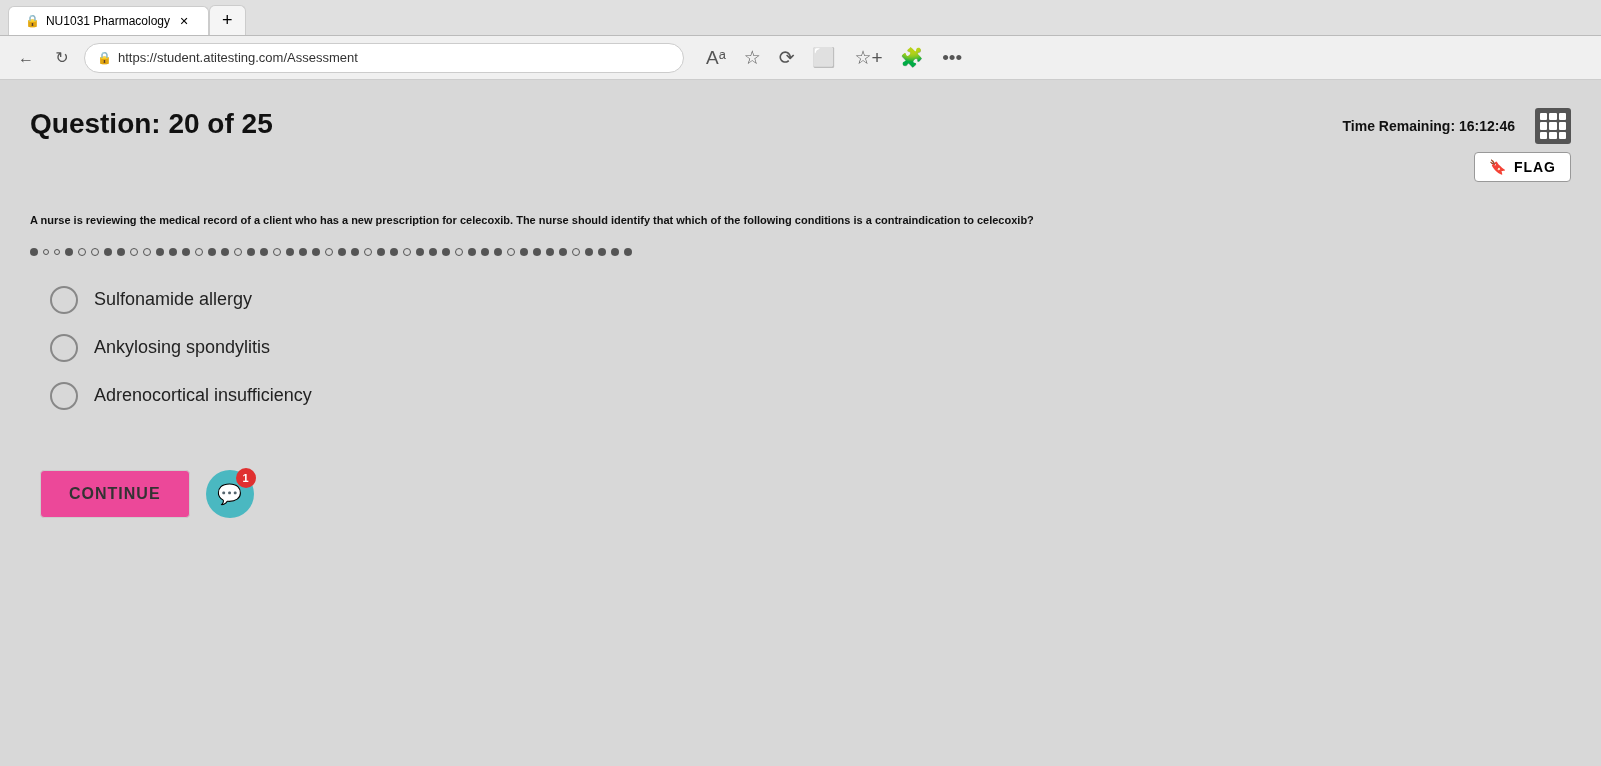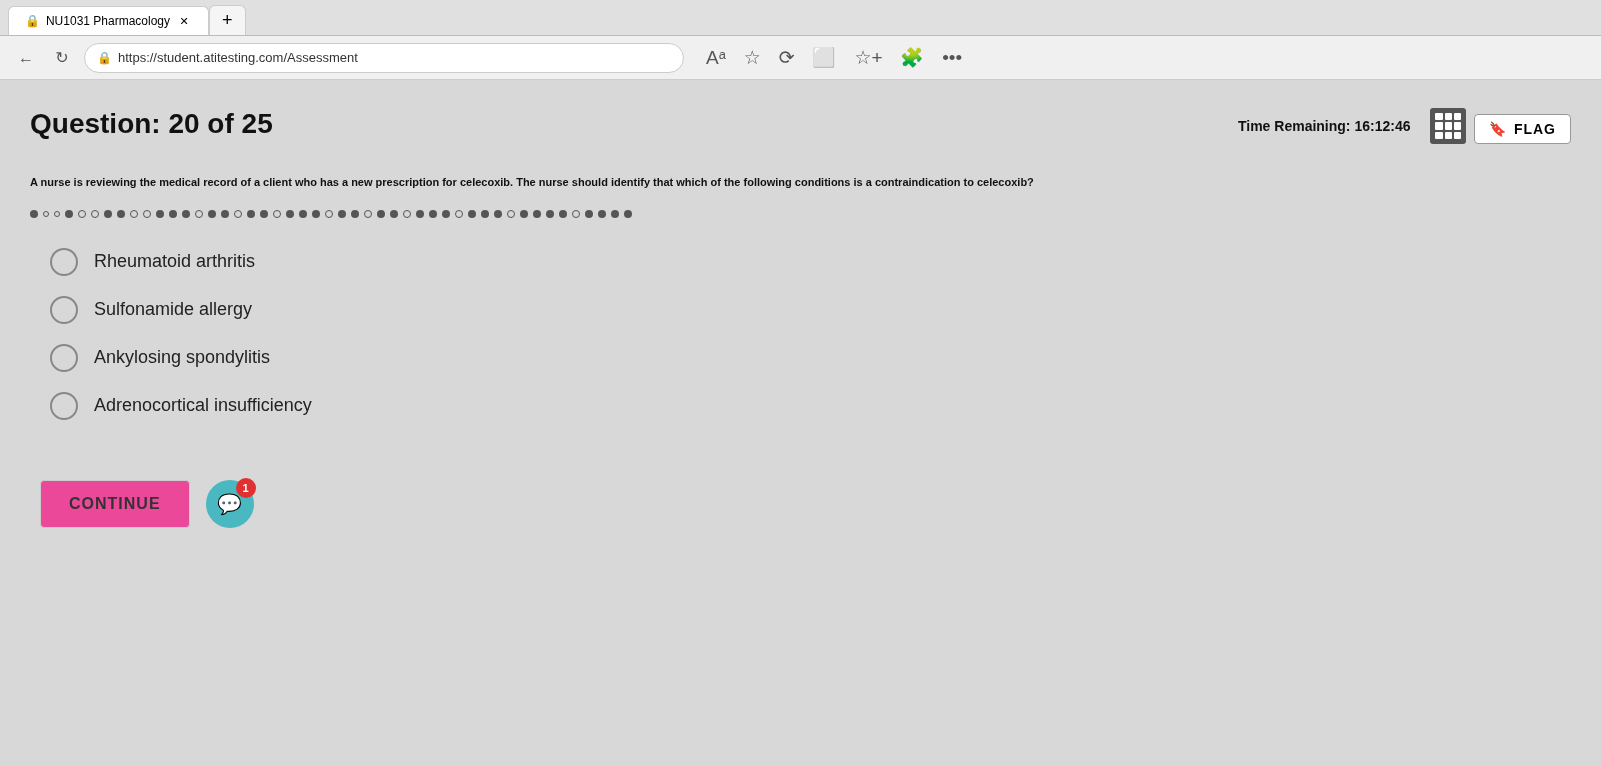--- a/index.html
+++ b/index.html
@@ -108,21 +108,21 @@
     }
     .question-title {
       font-size: 28px;
       font-weight: bold;
       color: #111;
     }
 
     
     .top-right-area {
       display: flex;
-      flex-direction: row;
+      flex-direction: column;
       align-items: flex-end;
       gap: 8px;
     }
     .time-remaining {
       font-size: 14px;
       font-weight: bold;
       color: #111;
       margin-right: 8px;
     }
     .grid-icon {
@@ -386,24 +386,20 @@
     <span class="dot"></span>
     <span class="dot hollow"></span>
     <span class="dot"></span>
     <span class="dot"></span>
     <span class="dot"></span>
     <span class="dot"></span>
   </div>
 
   <div class="options-container">
 
-    <div class="option-row">
-      <div class="radio-circle"></div>
-      <span class="option-label">Rheumatoid arthritis</span>
-    </div>
 
     <div class="option-row">
       <div class="radio-circle"></div>
       <span class="option-label">Sulfonamide allergy</span>
     </div>
 
     <div class="option-row">
       <div class="radio-circle"></div>
       <span class="option-label">Ankylosing spondylitis</span>
     </div>

